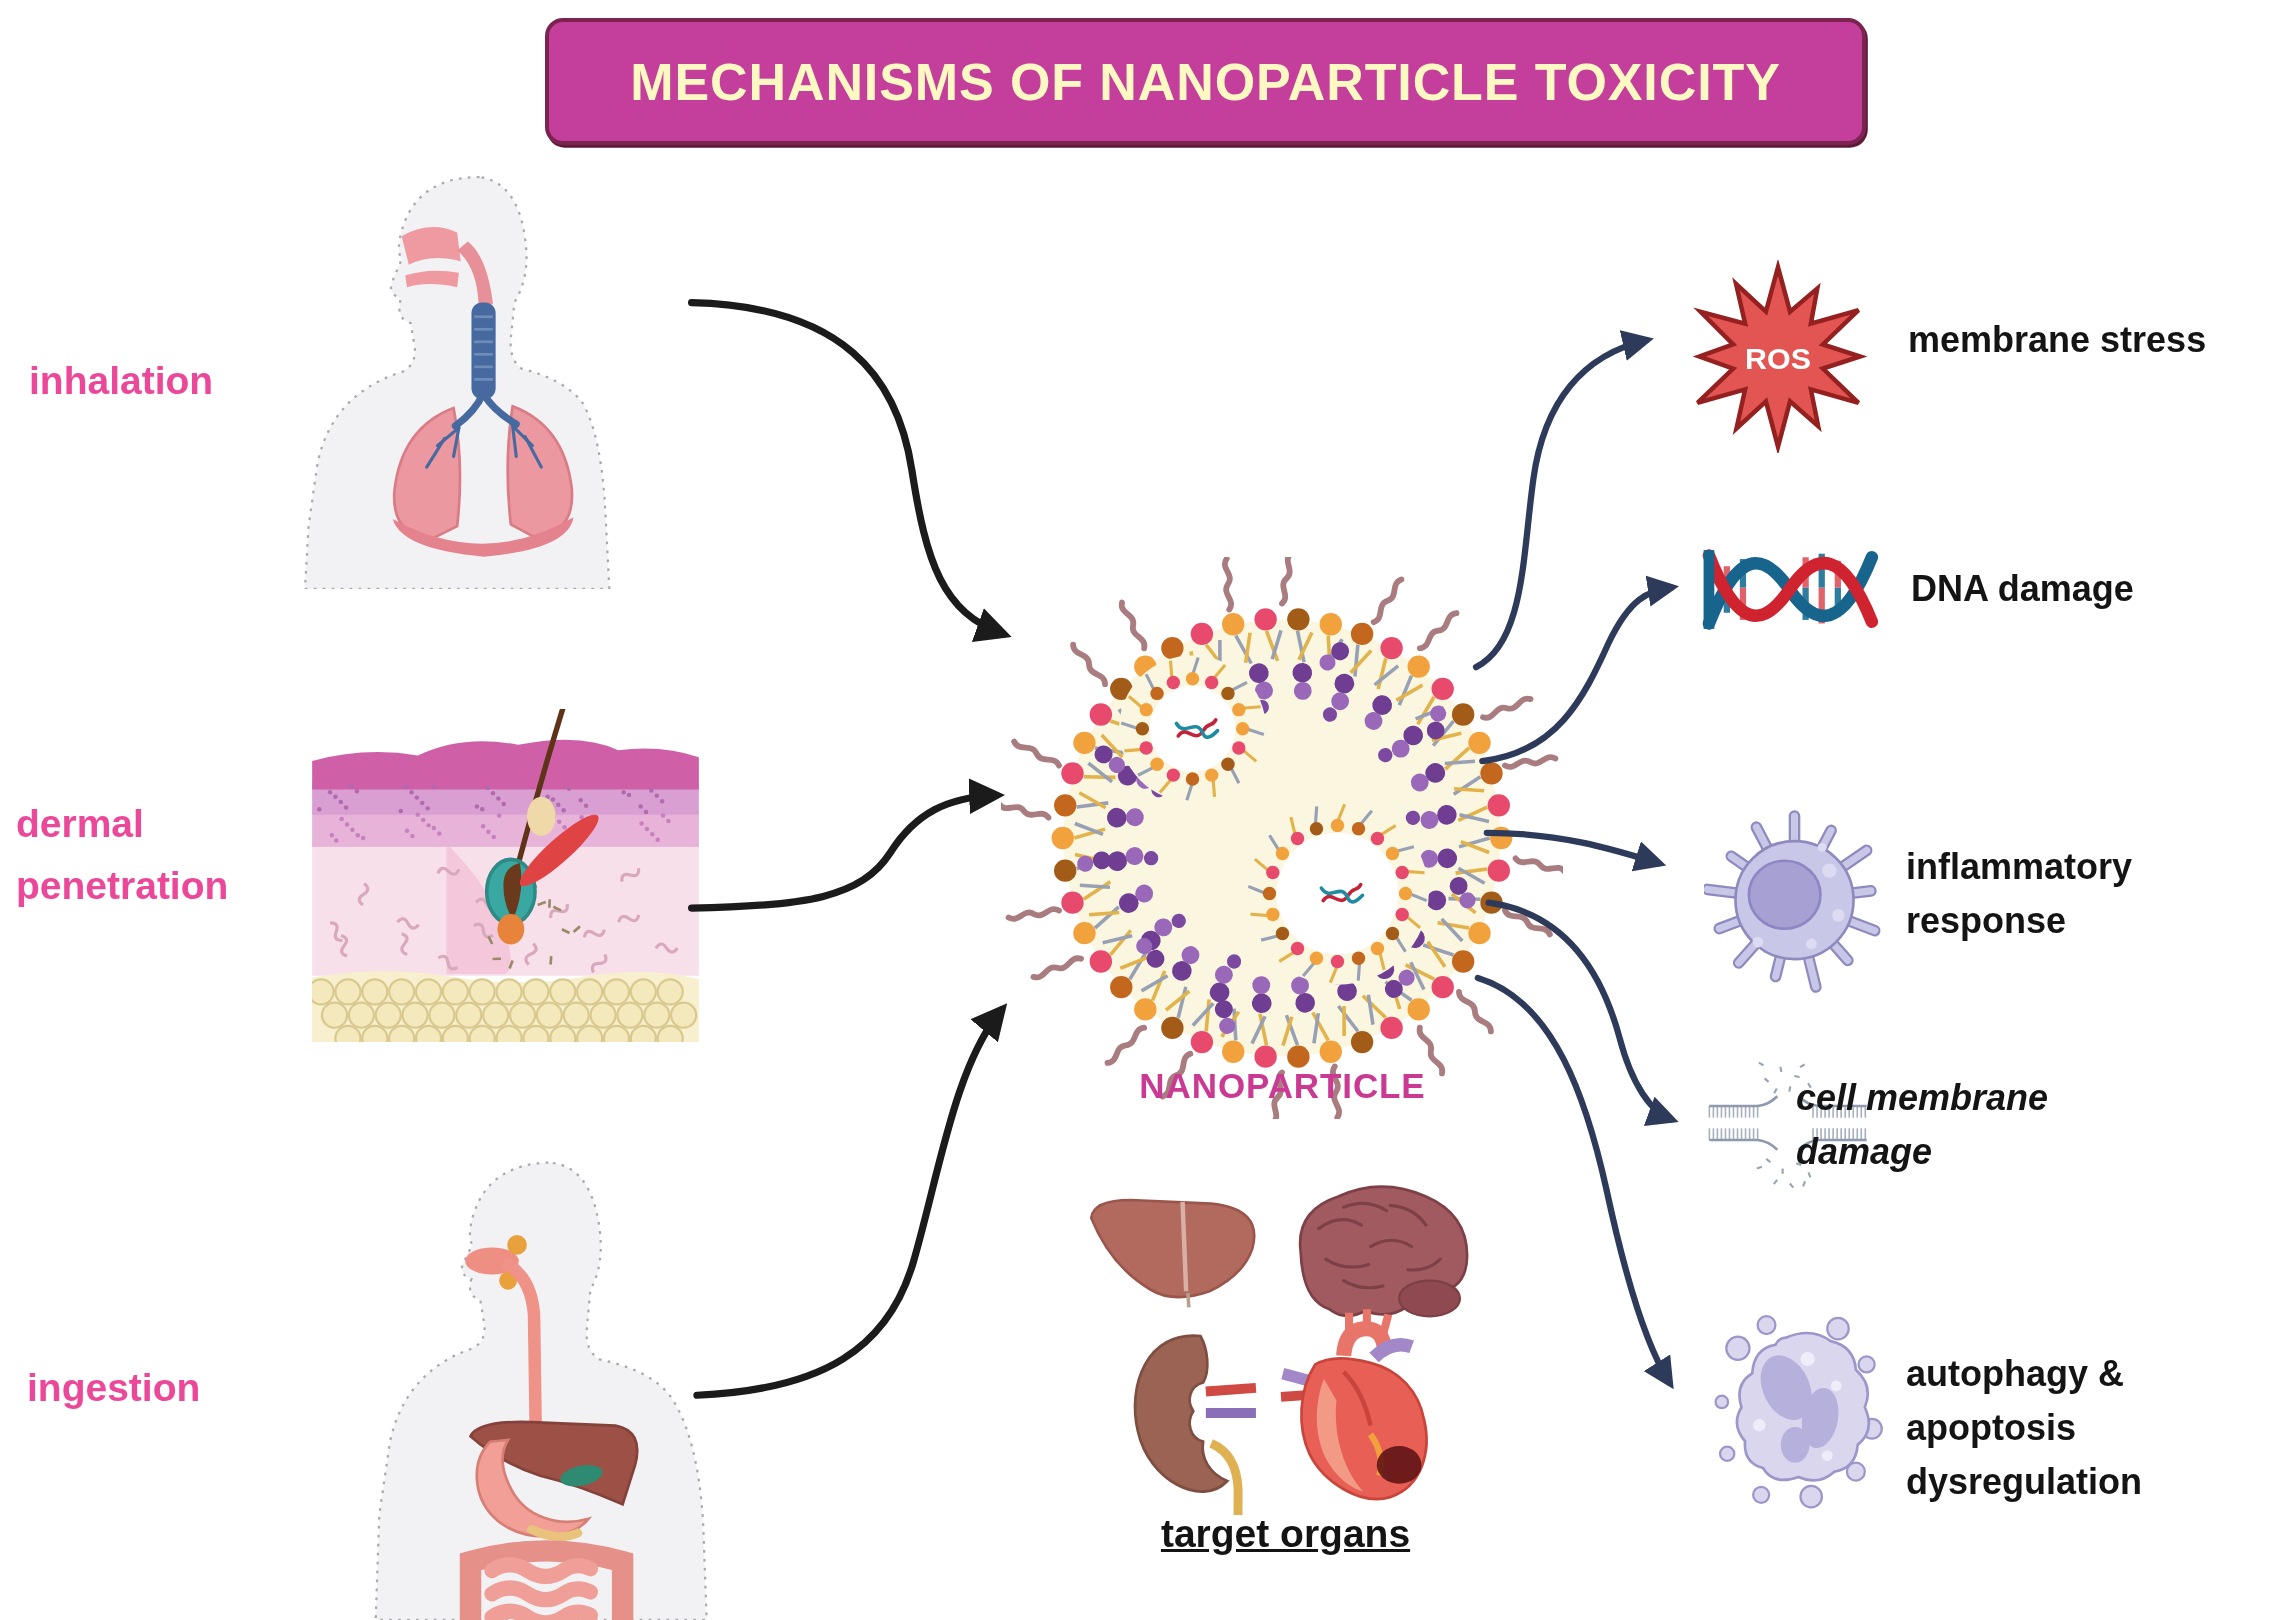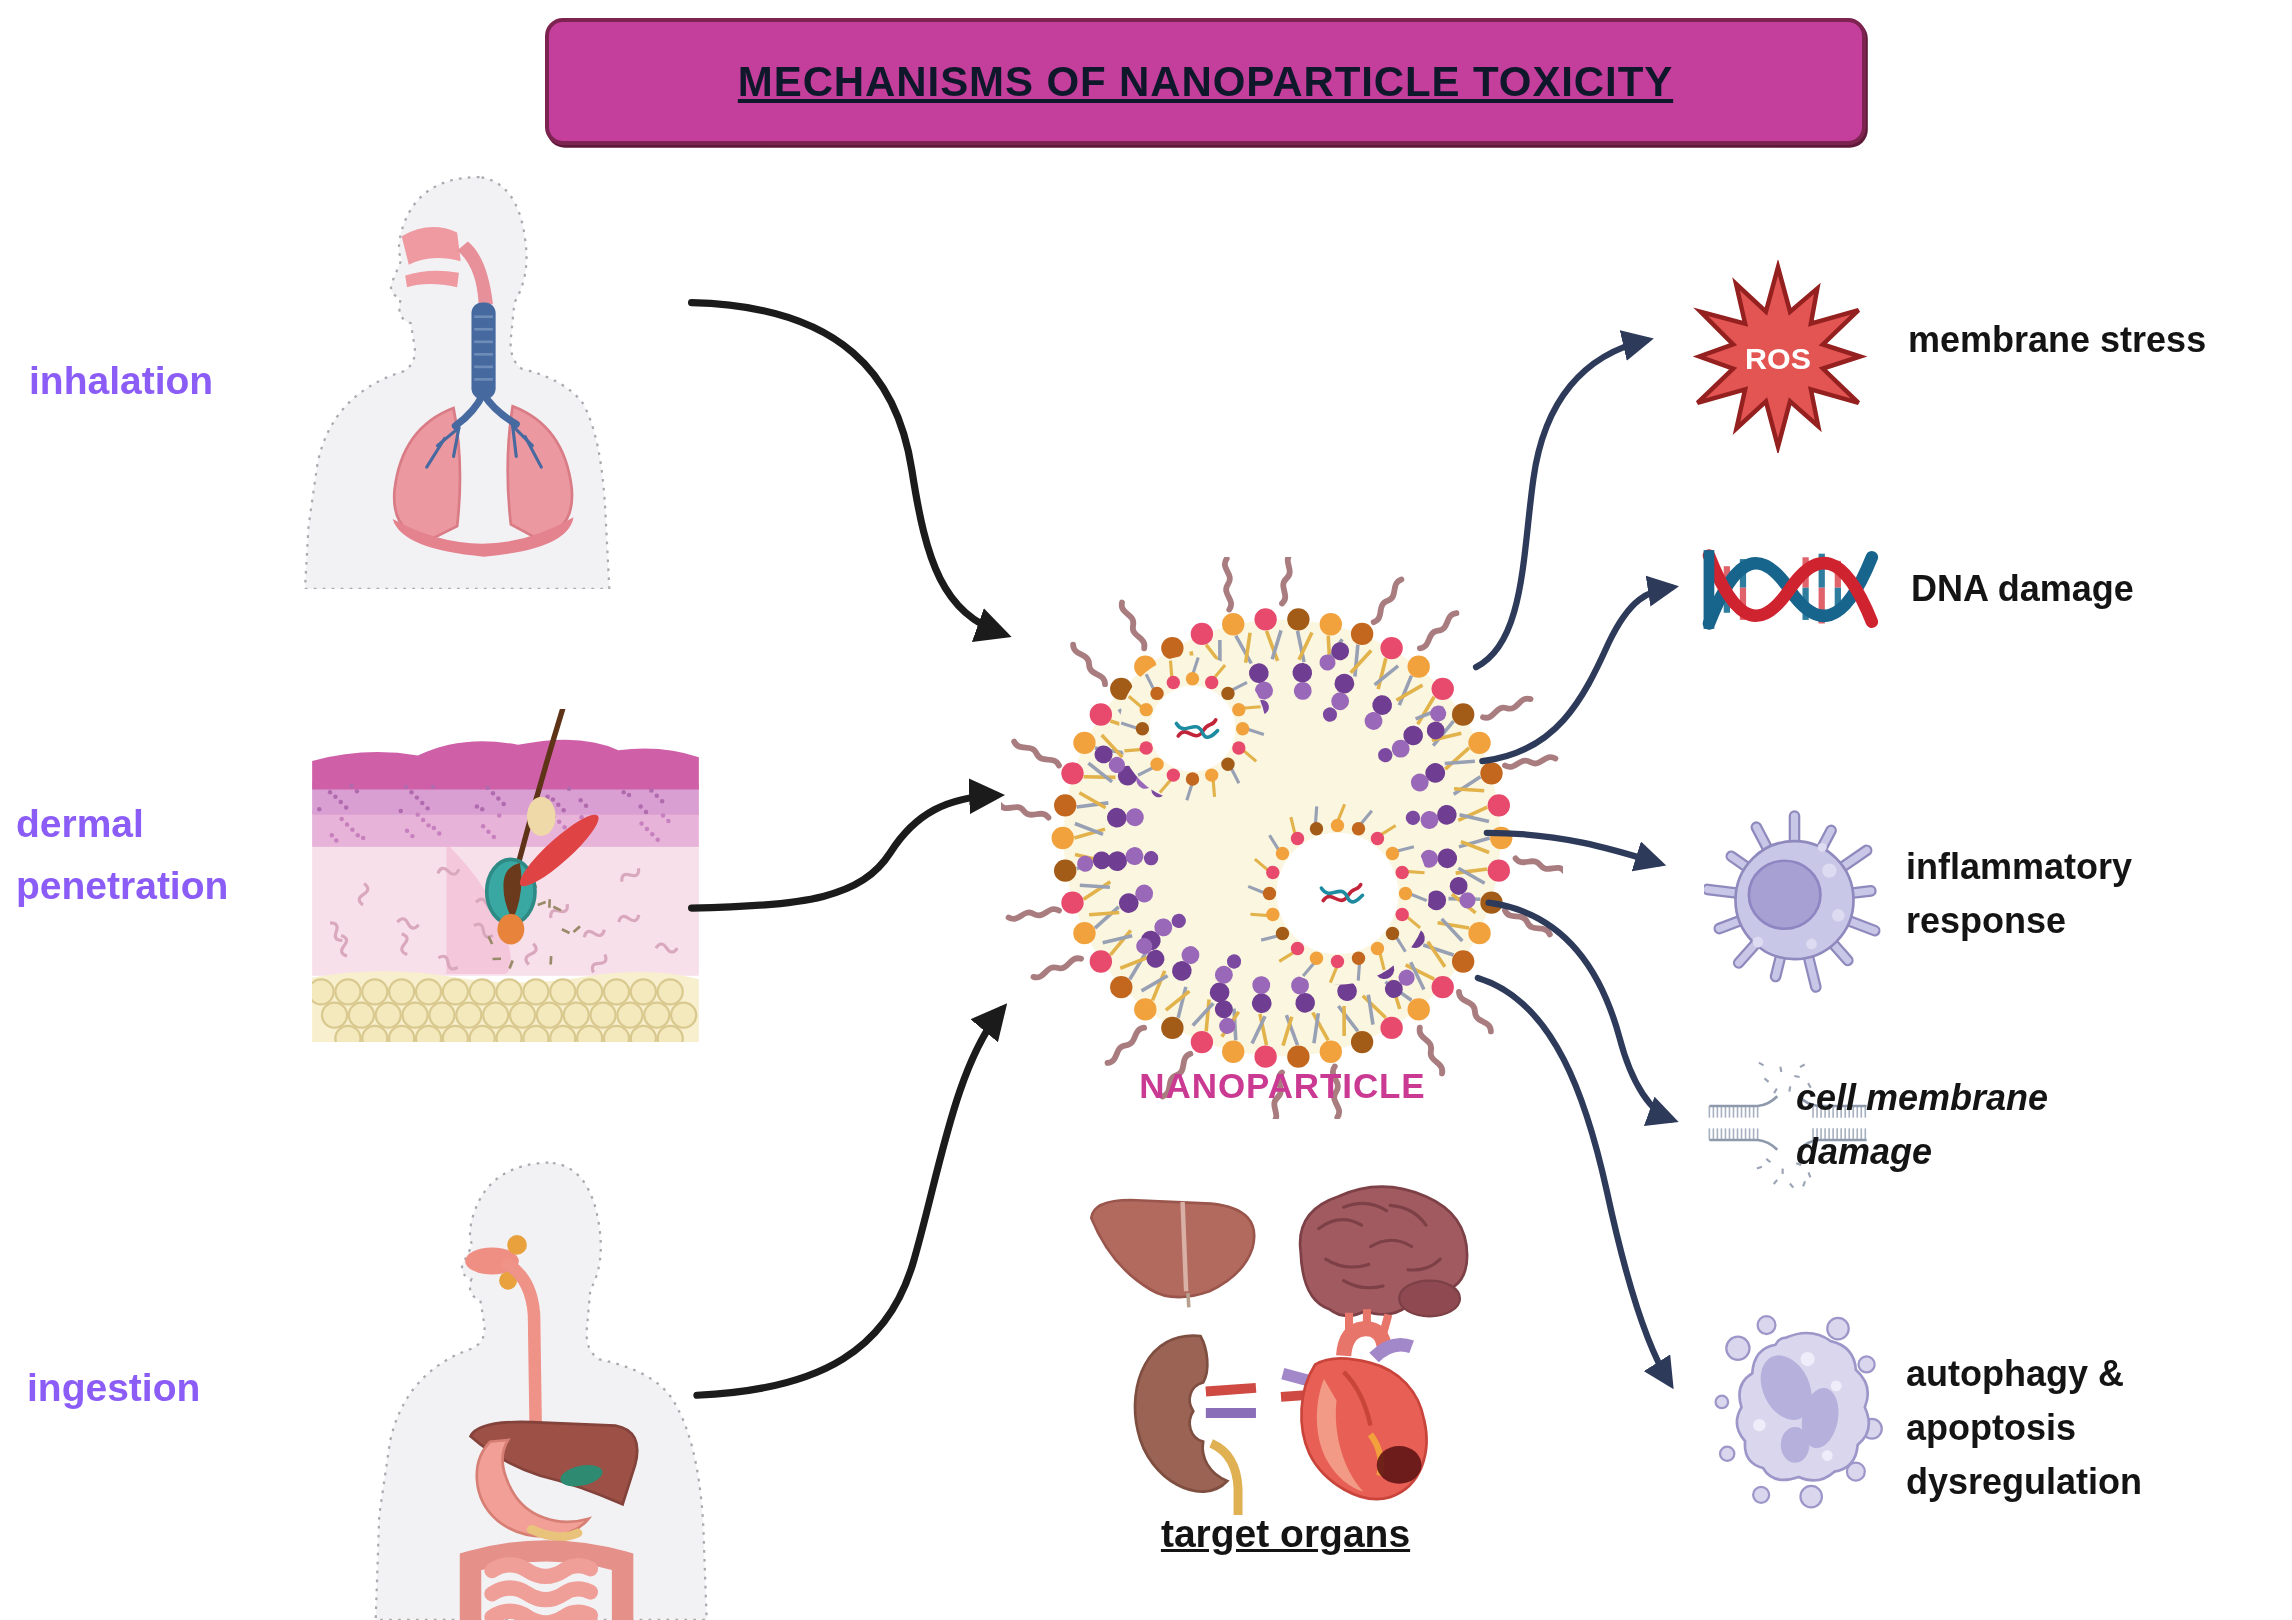--- a/index.html
+++ b/index.html
@@ -1,25 +1,25 @@
 <!DOCTYPE html>
 <html style="font-size:14.3px"><head>
 <meta charset="utf-8">
 <style>
   html,body{margin:0;padding:0;background:#ffffff;}
   .stage{position:relative;width:2293px;height:1620px;background:#ffffff;overflow:hidden;
          font-family:"Liberation Sans", sans-serif;}
   .abs{position:absolute;}
-  .lbl{position:absolute;font-weight:bold;color:#8b5cf6;font-size:39px;line-height:1.3;}
+  .lbl{position:absolute;font-weight:bold;color:#ec4899;font-size:39px;line-height:1.3;}
   .lbl span{display:block;}
   .title-banner{position:absolute;left:545px;top:18px;width:1321px;height:127px;
     background:#c43e9c;border:4.5px solid #7c2350;border-radius:18px;
     display:flex;align-items:center;justify-content:center;box-sizing:border-box;
     box-shadow:1.8px 2.7px 0 #5e1838;}
-  .title-banner .t{color:#0f172a;font-weight:bold;font-size:42px;letter-spacing:0.9px;white-space:nowrap;text-decoration:underline;}
+  .title-banner .t{color:#fef9c3;font-weight:bold;font-size:52px;letter-spacing:0.9px;white-space:nowrap;}
   .np-label{position:absolute;left:1014px;top:1066px;width:537px;text-align:center;
     color:#cb3a92;font-weight:bold;font-size:35px;letter-spacing:0.9px;}
   .organs-label{position:absolute;left:1057px;top:1512px;width:457px;text-align:center;
     color:#141414;font-weight:bold;font-size:39px;text-decoration:underline;}
   .r-lbl{position:absolute;font-weight:bold;color:#141414;font-size:36px;line-height:1.5;}
   .r-lbl span{display:block;}
   svg{display:block;}
 </style>
 </head>
 <body>

